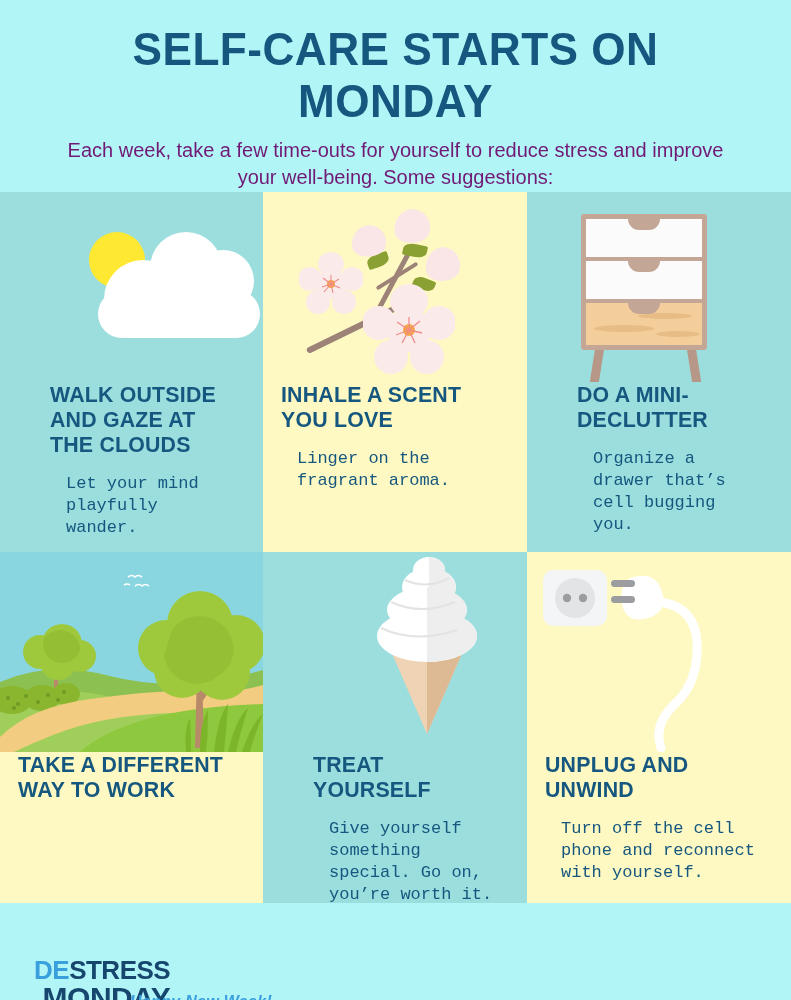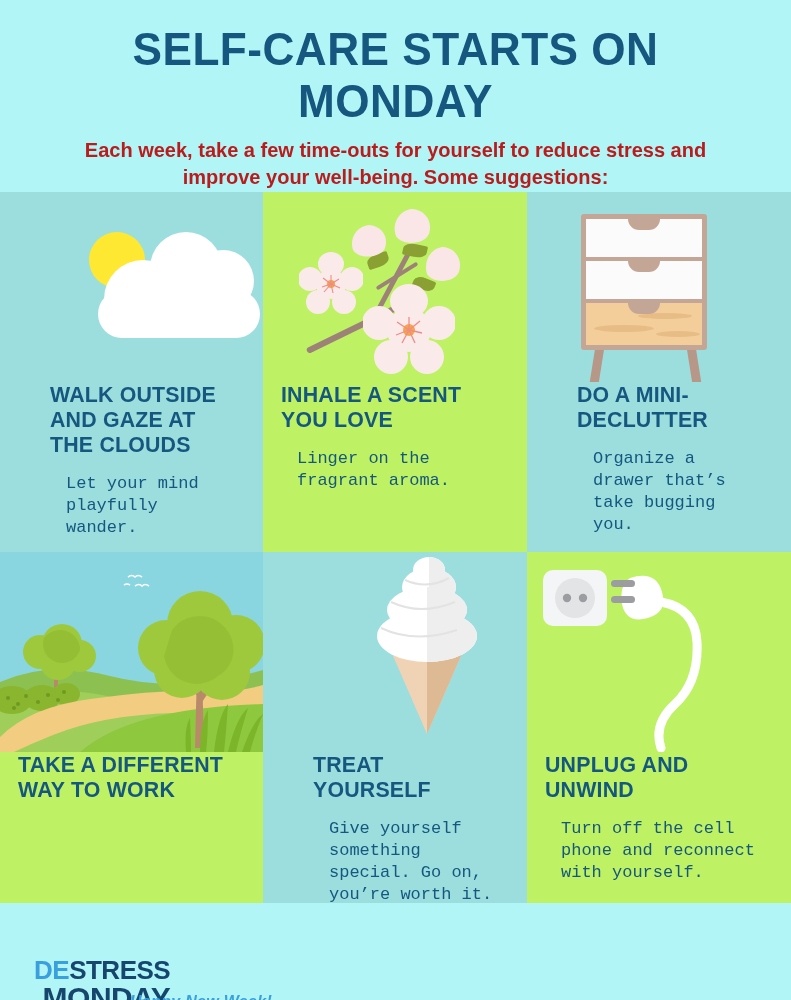--- a/index.html
+++ b/index.html
@@ -31,43 +31,43 @@
     line-height: 52px;
     font-weight: bold;
     letter-spacing: 0.5px;
     color: #15577f;
     margin: 0 0 10px 0;
     transform: scaleX(0.96);
   }
   .subtitle {
     font-size: 20px;
     line-height: 27px;
-    color: #b91c1c;
+    color: #701a75;
     margin: 0 auto;
     max-width: 700px;
-    font-weight: bold;
+    font-weight: normal;
   }
 
   
   .grid {
     position: absolute;
     top: 192px;
     left: 0;
     width: 791px;
     height: 711px;
     display: grid;
     grid-template-columns: 263px 264px 264px;
     grid-template-rows: 360px 351px;
   }
   .card {
     position: relative;
     overflow: hidden;
   }
   .tint-a { background: #9cdedd; padding-left: 32px; }
-  .tint-b { background: #bef264; }
+  .tint-b { background: #fef9c3; }
 
   .art {
     position: relative;
     width: 100%;
     height: 190px;
     overflow: hidden;
   }
   .art-tall { height: 200px; }
 
   .card-text {
@@ -312,21 +312,21 @@
           <div class="dr-wood" style="left:27px; top:111px; width:116px; height:42px;">
             <div class="dr-grain" style="left:8px;  top:22px; width:60px; height:7px;"></div>
             <div class="dr-grain" style="left:52px; top:10px; width:54px; height:6px;"></div>
             <div class="dr-grain" style="left:70px; top:28px; width:44px; height:6px;"></div>
           </div>
           <div class="dr-notch" style="left:69px; top:111px; width:32px; height:11px;"></div>
         </div>
       </div>
       <div class="card-text">
         <h2 class="card-title">DO A MINI-DECLUTTER</h2>
-        <p class="card-body">Organize a drawer that’s take bugging you.</p>
+        <p class="card-body">Organize a drawer that’s cell bugging you.</p>
       </div>
     </div>
 
     <div class="card tint-b">
       <div class="art art-tall">
         <div class="scene">
           <div class="ls-sky"></div>
           <svg width="263" height="200" viewBox="0 0 263 200" style="position:absolute;left:0;top:0;" aria-hidden="true">
 
             <g stroke="#ffffff" stroke-width="1.6" fill="none">

